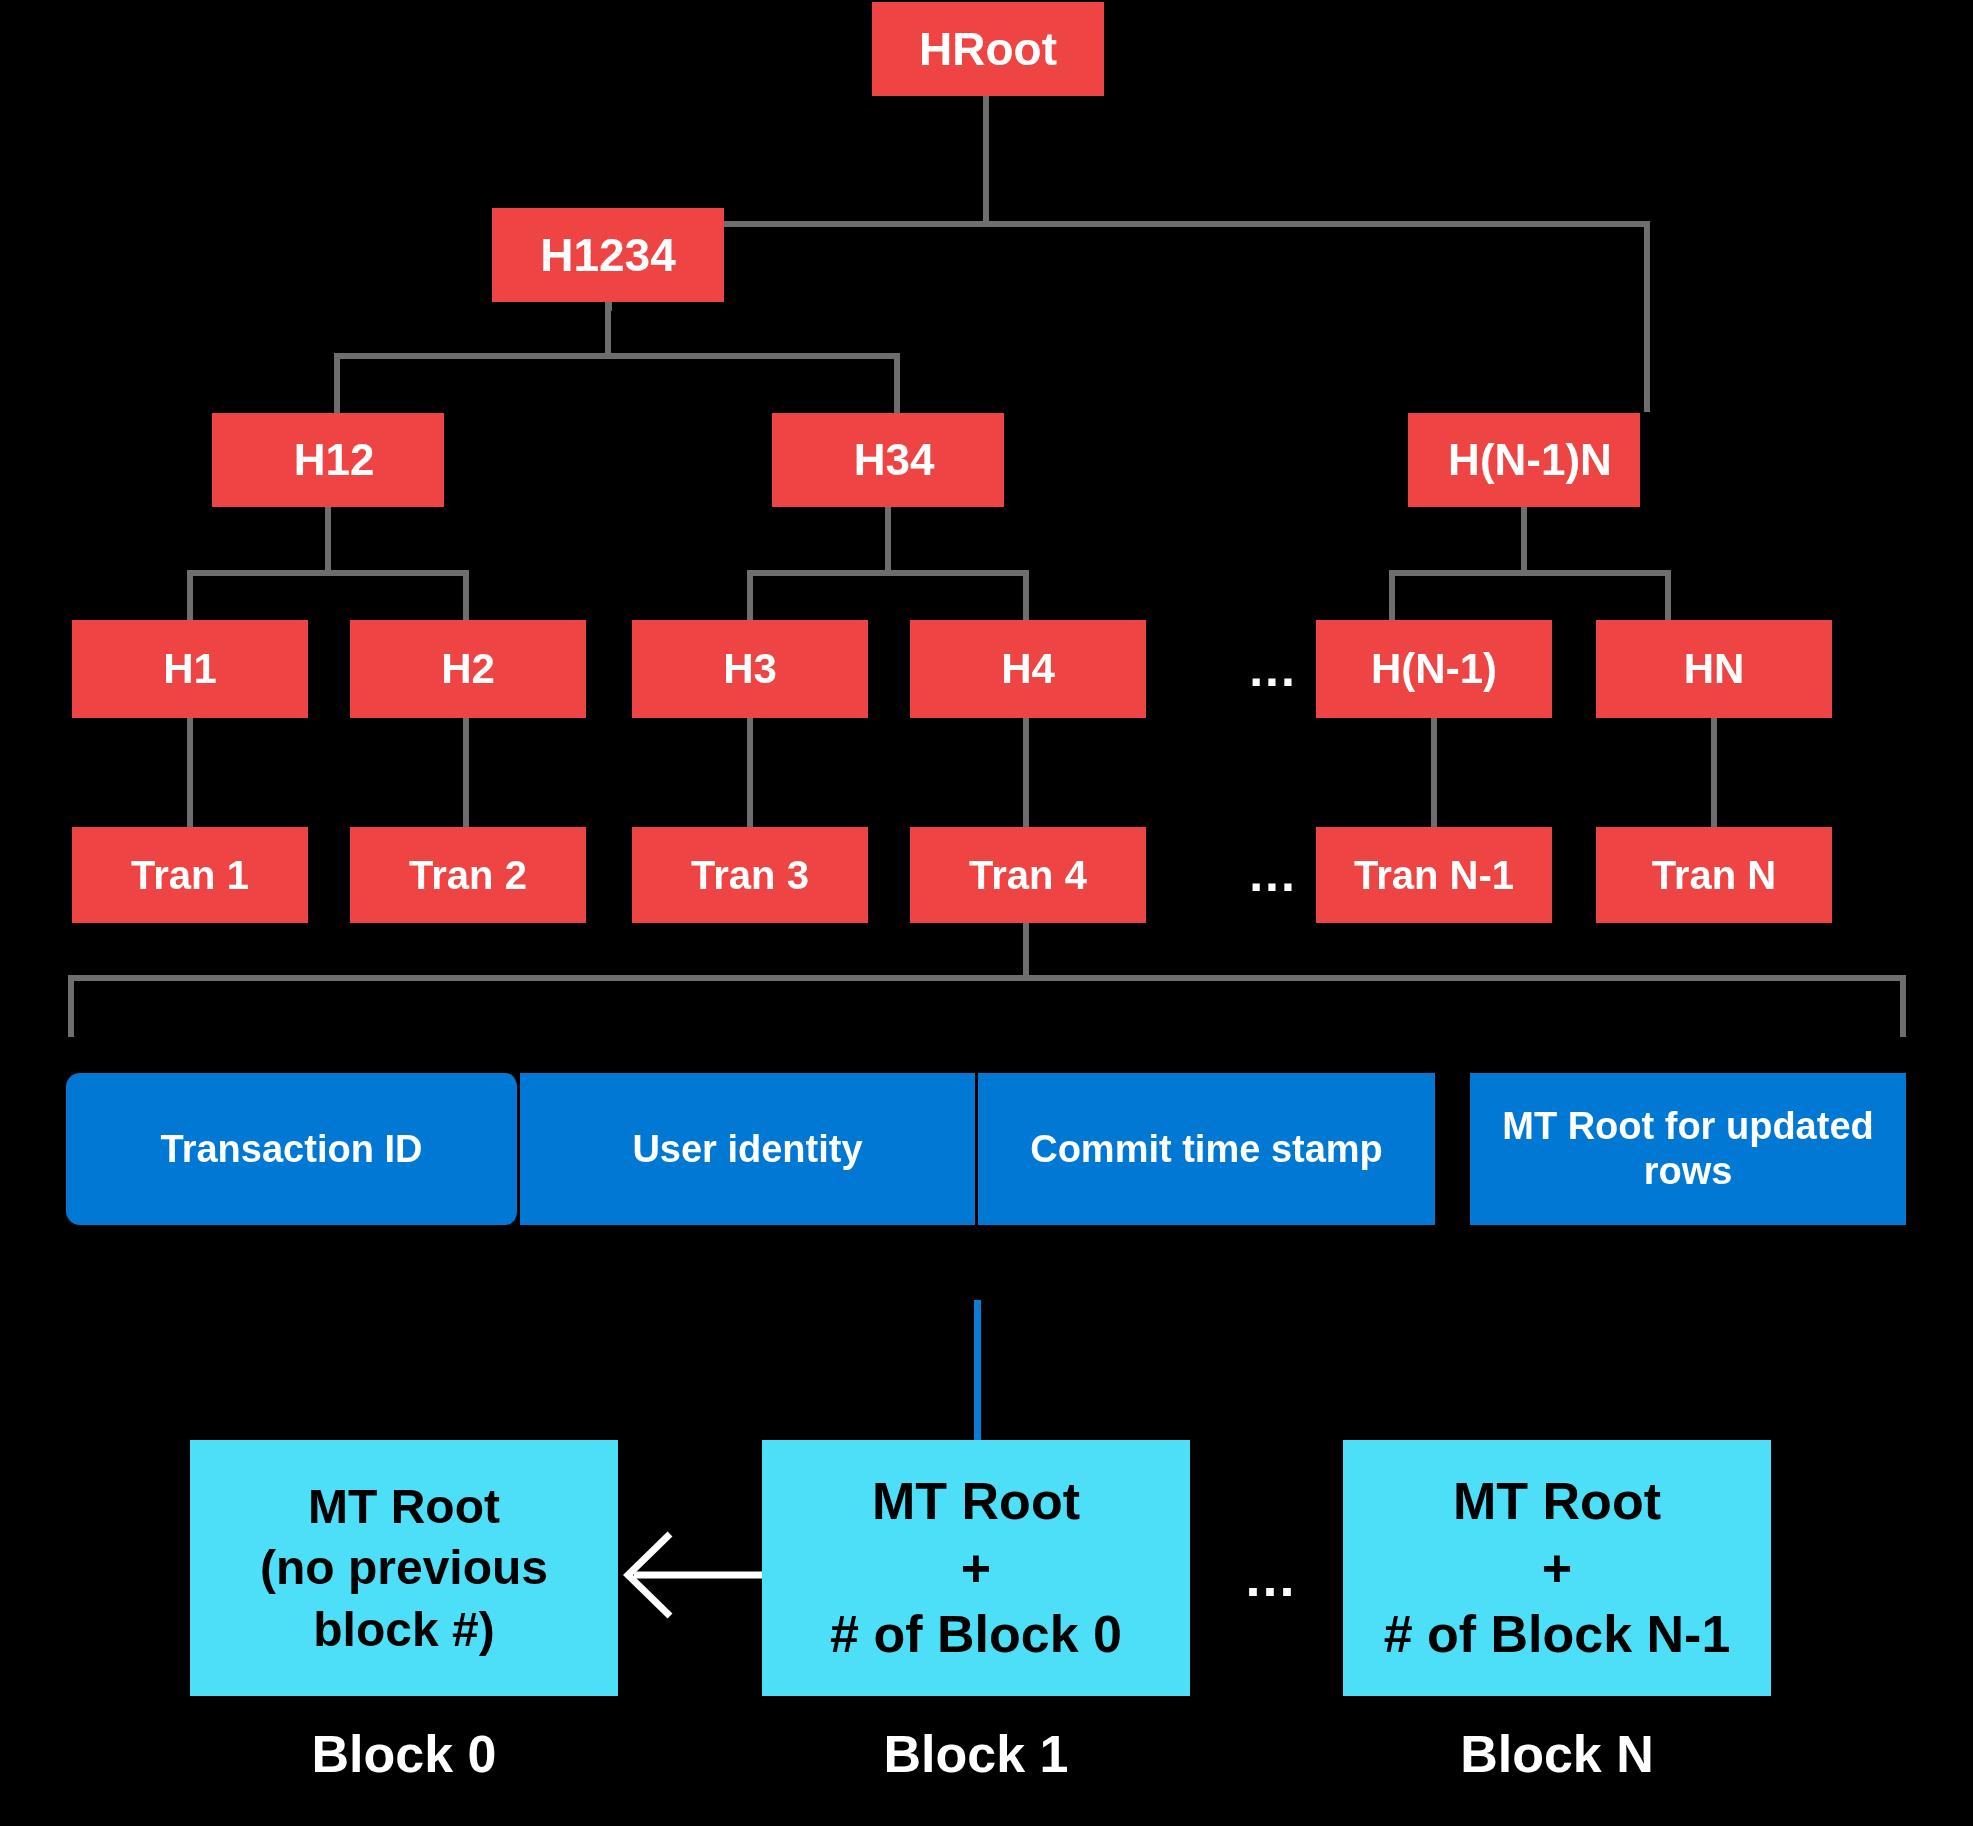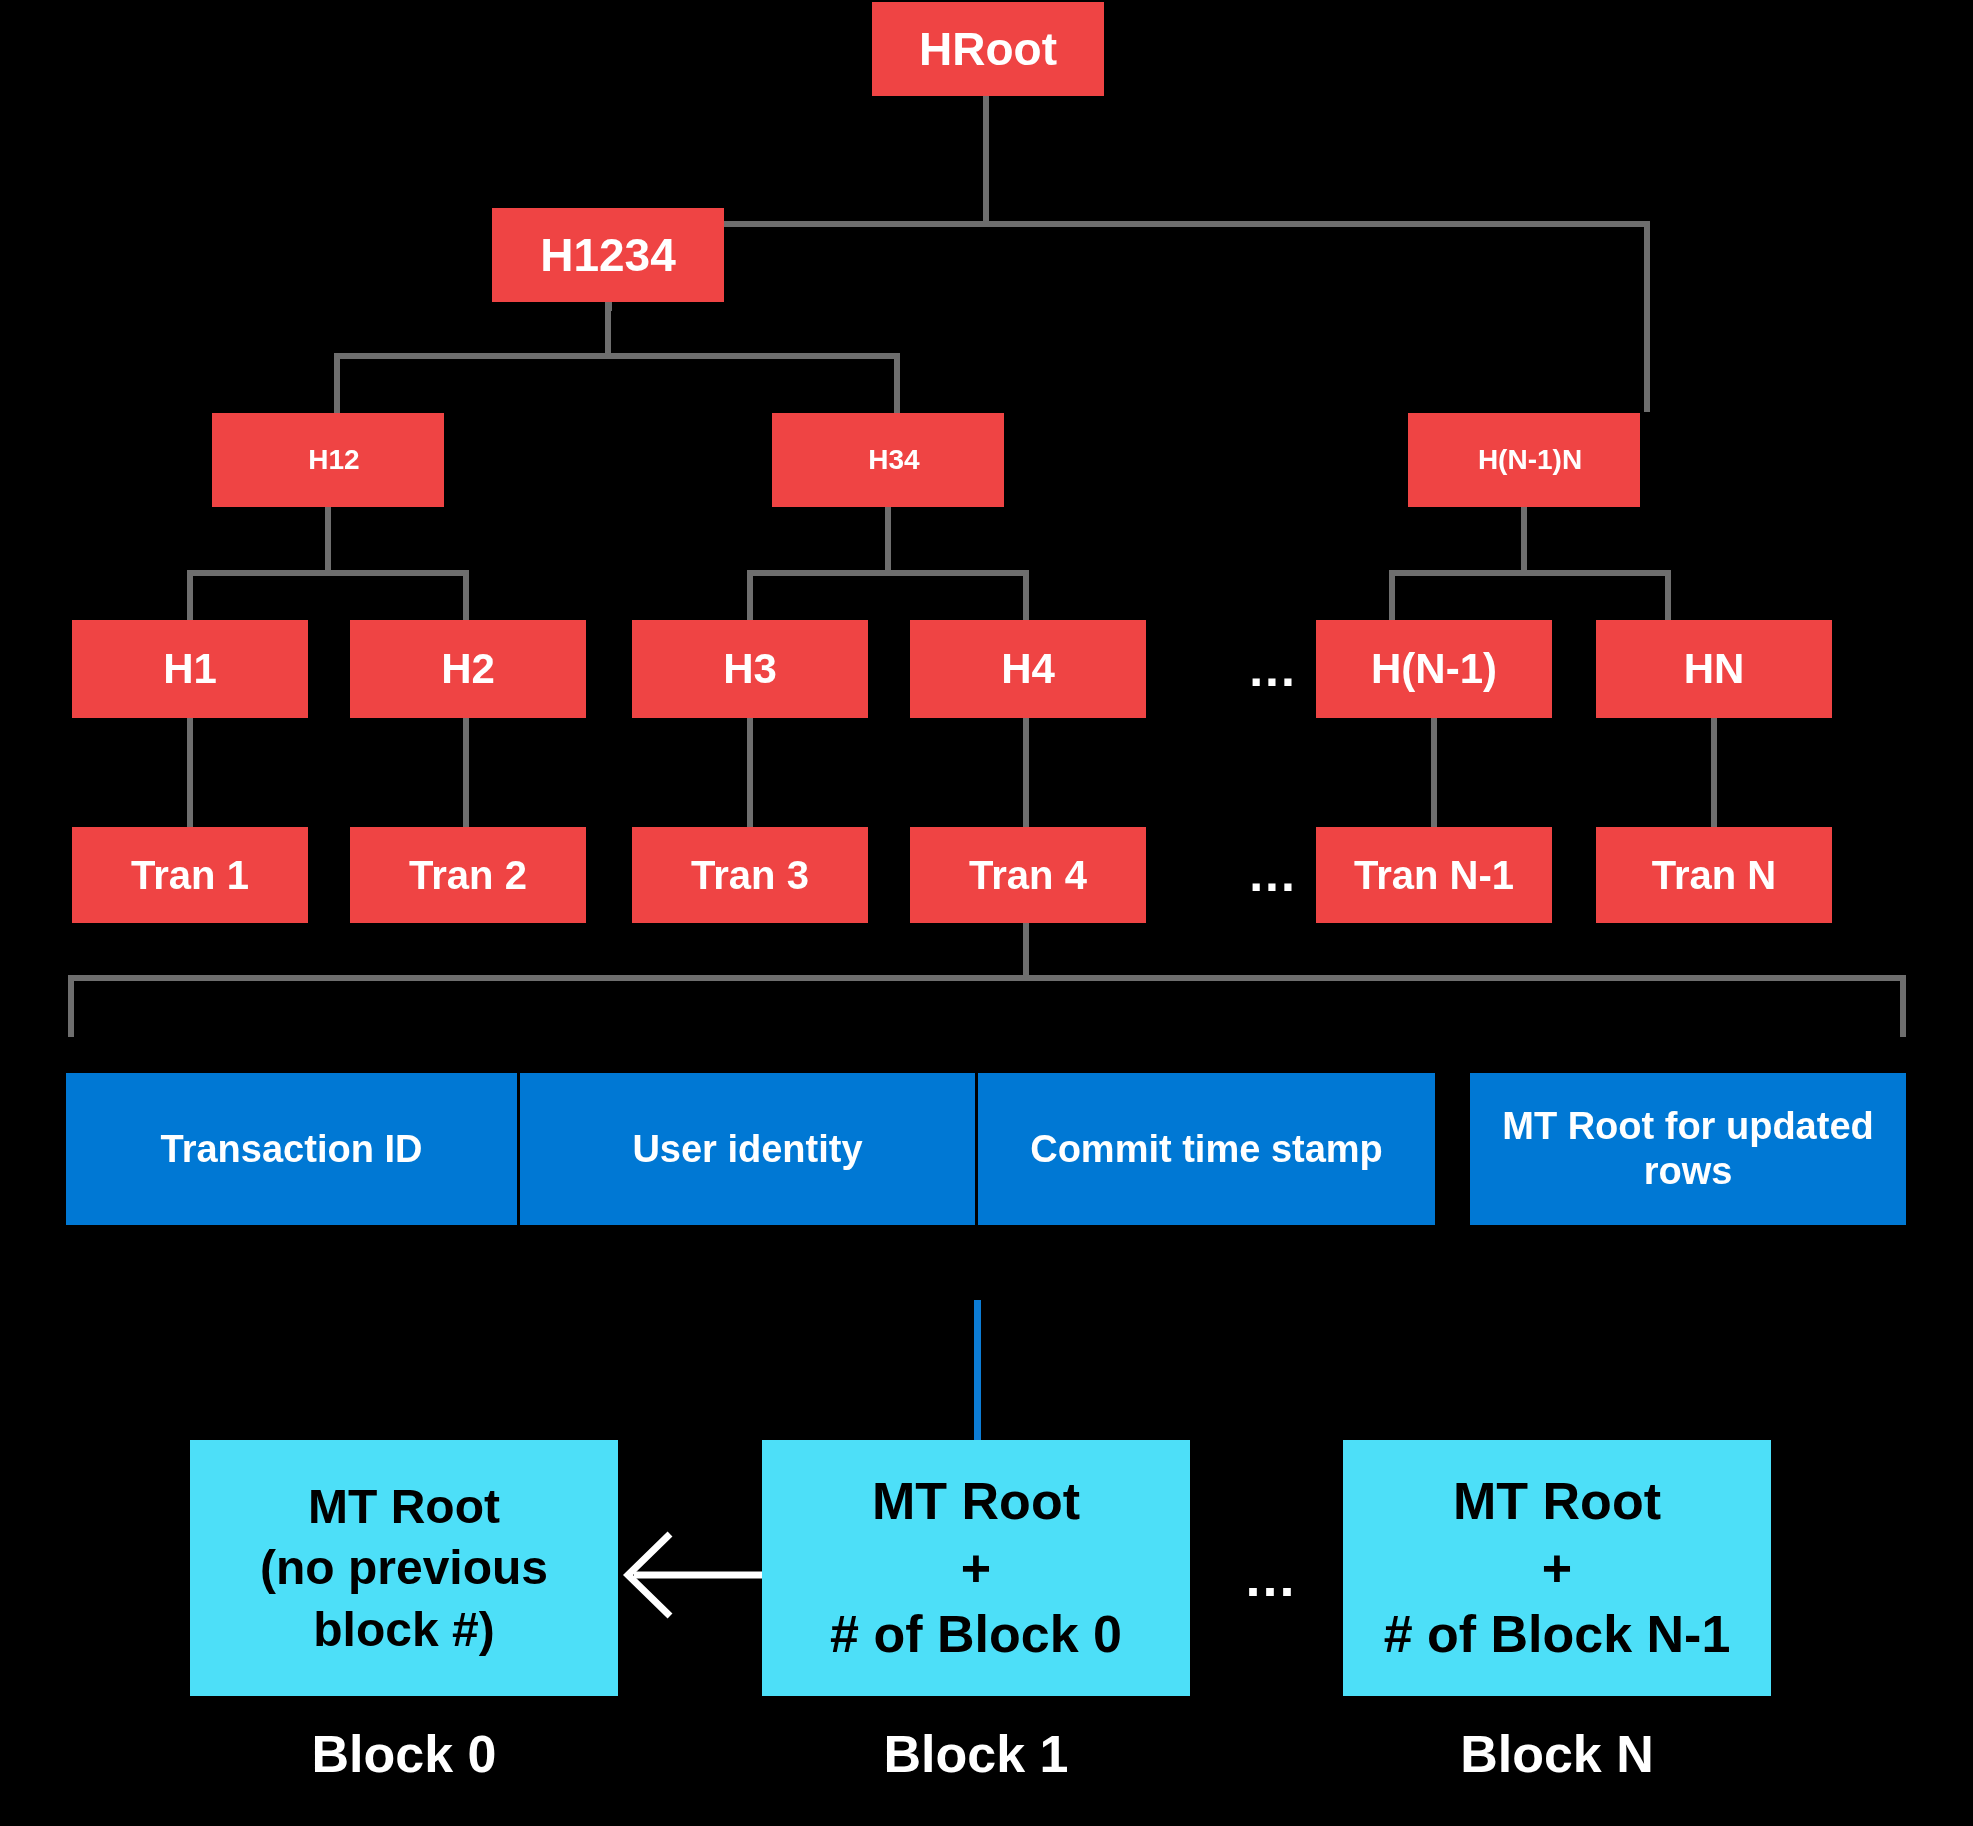--- a/index.html
+++ b/index.html
@@ -24,21 +24,21 @@
     align-items: center;
     justify-content: center;
     font-weight: 700;
     line-height: 1.05;
     text-align: center;
     box-sizing: border-box;
     z-index: 3;
   }
   .node.hroot   { font-size: 46px; }
   .node.lvl2    { font-size: 46px; }
-  .node.lvl3    { font-size: 28px; padding-left: 12px; }
+  .node.lvl3    { font-size: 44px; padding-left: 12px; }
   .node.leaf    { font-size: 42px; }
   .node.tran    { font-size: 40px; }
   
   .ln {
     position: absolute;
     background: #6E6E6E;
     z-index: 1;
   }
   
   .ln-blue {
@@ -72,21 +72,21 @@
     line-height: 1.18;
     display: flex;
     align-items: center;
     justify-content: center;
     text-align: center;
     box-sizing: border-box;
     border-right: 3px solid #000000;
     padding: 4px 10px;
   }
   #record-strip .cell:last-child { border-right: none; }
-  #record-strip .c1 { flex: 0 0 454px; }
+  #record-strip .c1 { flex: 0 0 454px; border-radius: 14px; }
   #record-strip .c2 { flex: 0 0 458px; }
   #record-strip .c3 { flex: 0 0 460px; }
   #record-strip .c4 { flex: 1 1 auto; margin-left: 32px; }
   
   .block-box {
     position: absolute;
     background: #4DDFF8;
     color: #000000;
     font-weight: 700;
     display: flex;

